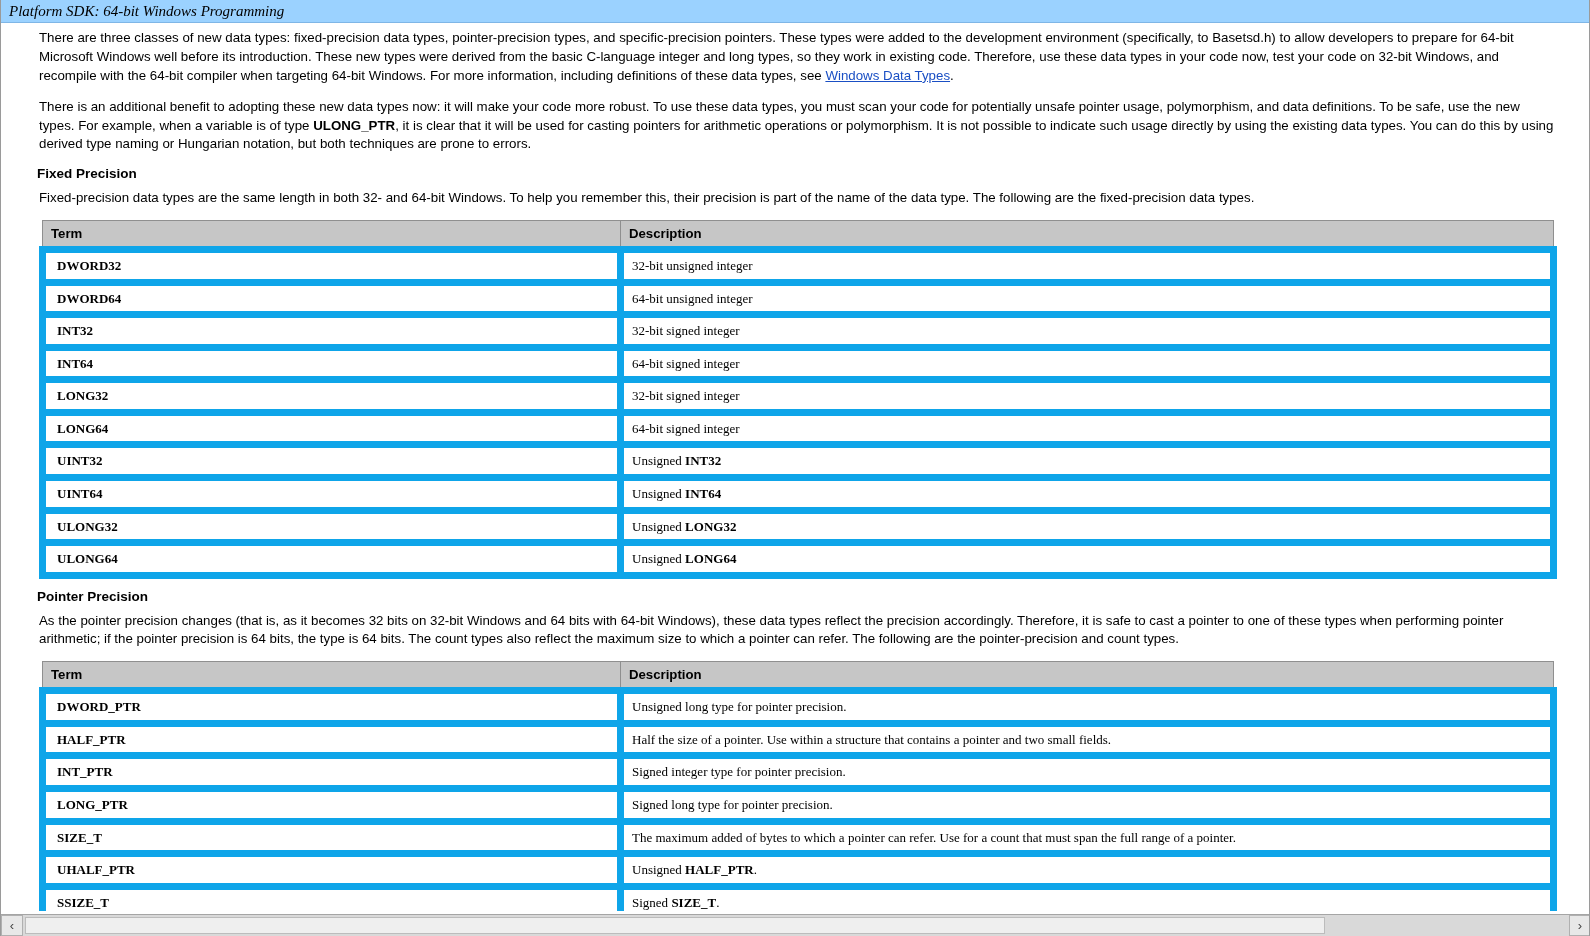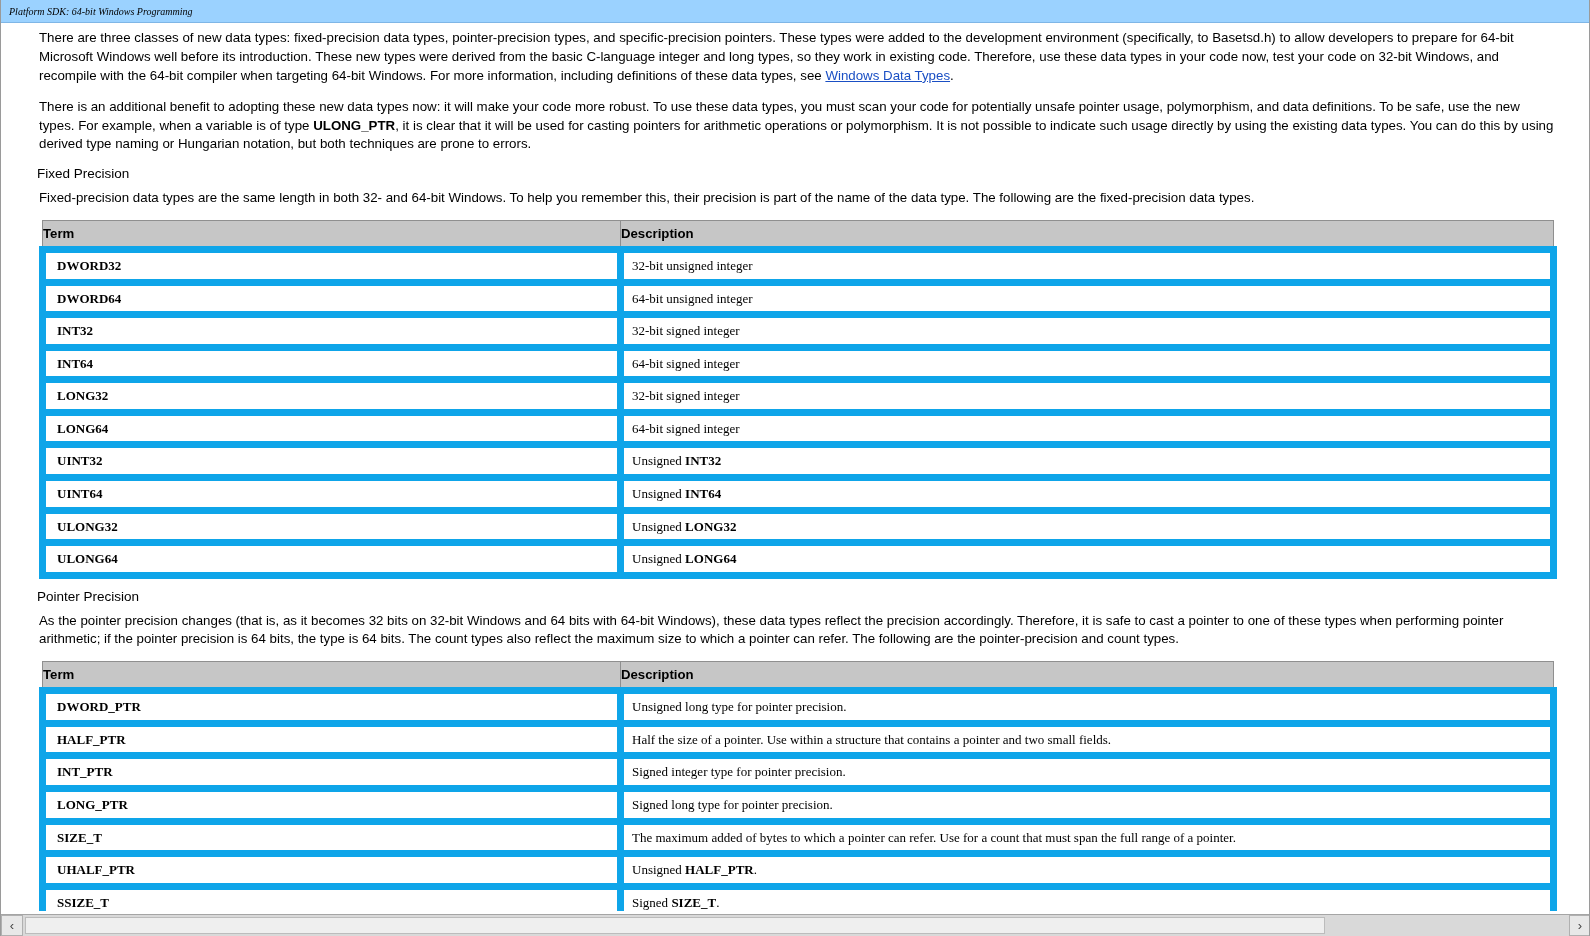--- a/index.html
+++ b/index.html
@@ -19,21 +19,21 @@
     border-right: 1px solid #9a9a9a;
   }
   .titlebar {
     height: 22px;
     background: #9bd2ff;
     border-bottom: 1px solid #7fb6e6;
     display: flex;
     align-items: center;
     padding-left: 8px;
     font-style: italic;
-    font-size: 10px;
+    font-size: 15px;
     color: #000000;
     font-family: "Liberation Serif", serif;
   }
   .content {
     padding: 6px 14px 0 14px;
     height: 888px;
     overflow: hidden;
     box-sizing: border-box;
   }
   h1.page-title {
@@ -47,21 +47,21 @@
     font-size: 13.3px;
     line-height: 1.42;
     color: #000;
     margin: 0 0 12px 0;
     padding-left: 24px;
     padding-right: 18px;
     text-align: left;
   }
   h2.section-title {
     font-size: 13.5px;
-    font-weight: normal;
+    font-weight: bold;
     margin: 10px 0 8px 0;
     color: #000;
     padding-left: 22px;
   }
   a.inline-link {
     color: #1a4fc4;
     text-decoration: underline;
   }
   b.term {
     font-weight: bold;
@@ -73,21 +73,21 @@
     width: calc(100% - 42px);
     border: 1px solid #8f8f8f;
     background: #fff;
   }
   table.dt th {
     background: #c6c6c6;
     border: 1px solid #8f8f8f;
     text-align: left;
     font-size: 13.2px;
     font-weight: bold;
-    padding: 5px 0;
+    padding: 5px 8px;
     color: #000;
   }
   table.dt td {
     border: 7px solid #0ea5e9;
     font-size: 13px;
     padding: 4px 8px;
     color: #000;
     vertical-align: top;
     line-height: 1.35;
     font-family: Liberation Serif, serif;

